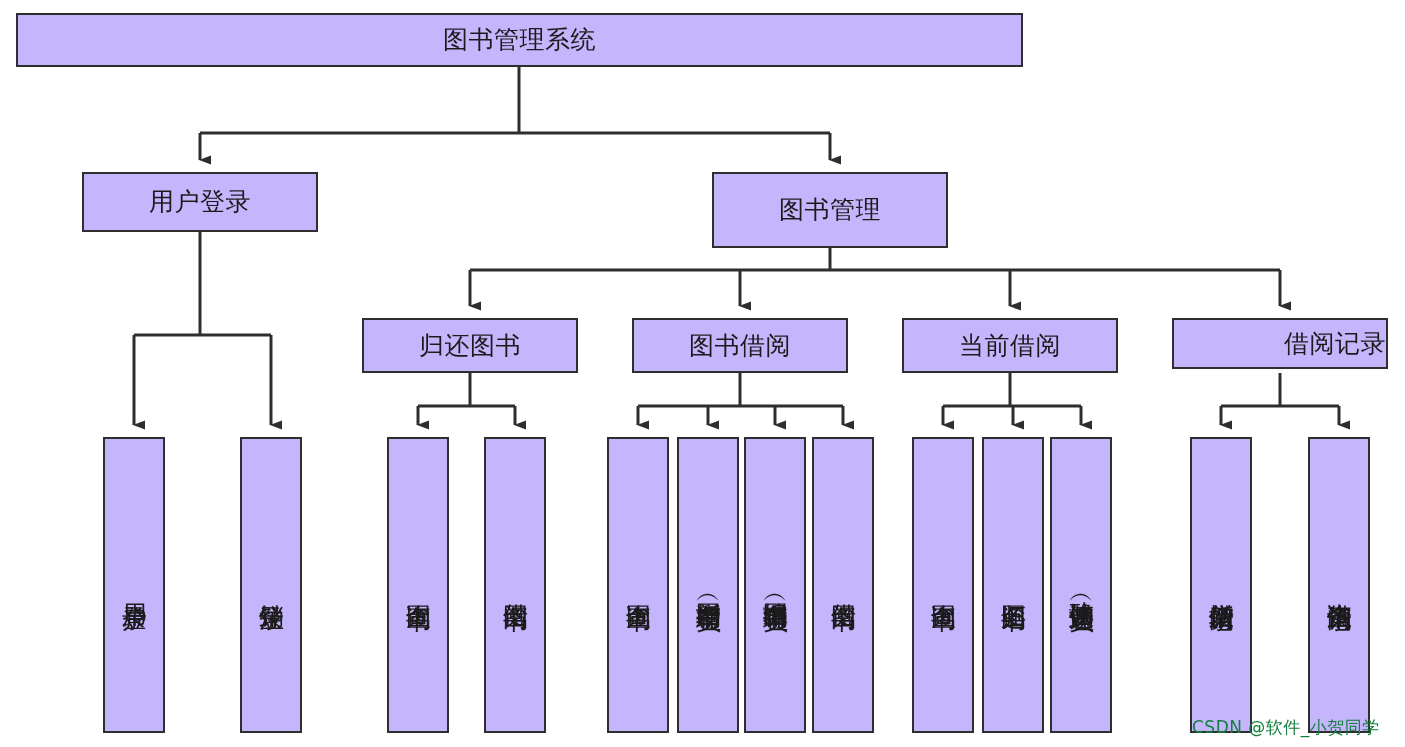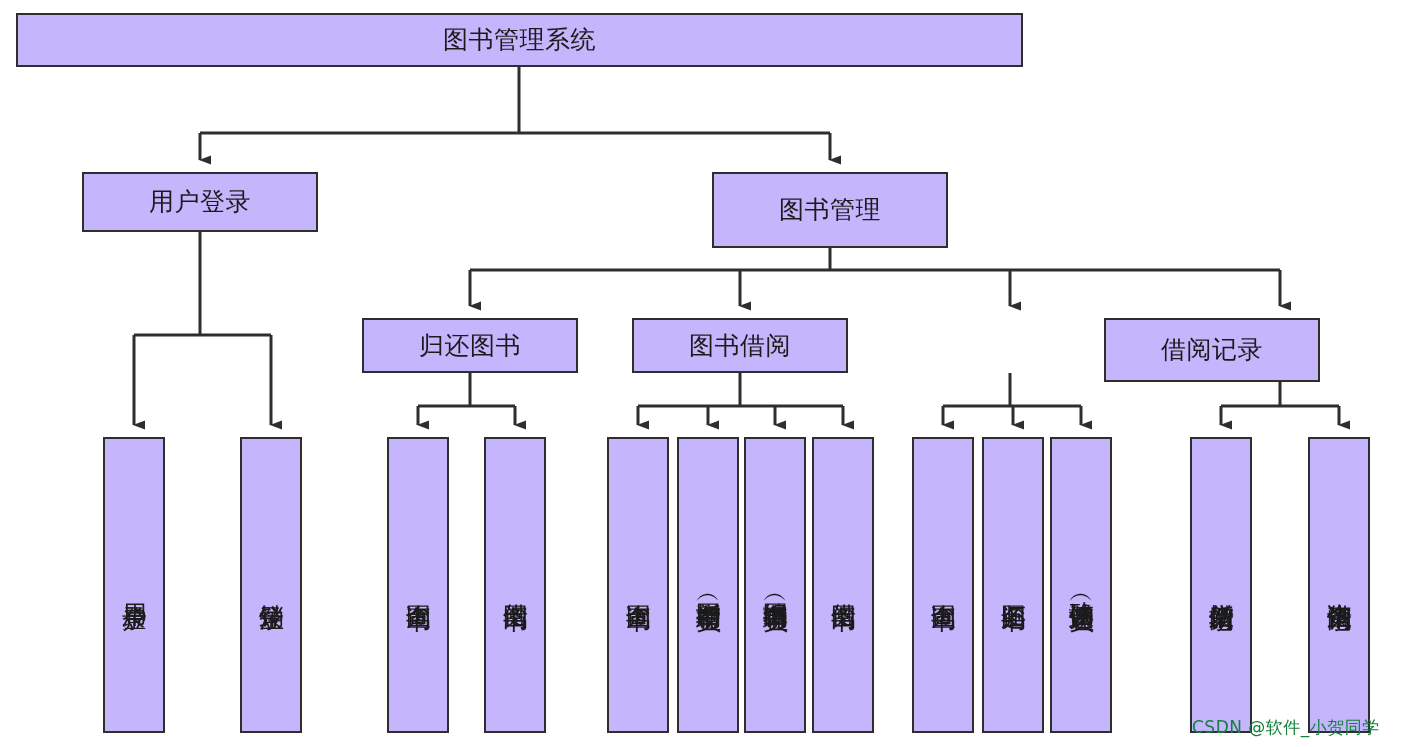--- a/index.html
+++ b/index.html
@@ -135,21 +135,24 @@
   <div class="node horiz" style="left:712px; top:172px; width:236px; height:76px;">
     <span class="label">图书管理</span>
   </div>
 
   <div class="node horiz" style="left:362px; top:318px; width:216px; height:55px;">
     <span class="label">归还图书</span>
   </div>
   <div class="node horiz" style="left:632px; top:318px; width:216px; height:55px;">
     <span class="label">图书借阅</span>
   </div>
-  <div class="node horiz" style="left:1104px; top:318px; width:216px; height:64px;">
+  <div class="node horiz" style="left:902px; top:318px; width:216px; height:55px;">
+    <span class="label">当前借阅</span>
+  </div>
+  <div class="node horiz" style="left:1172px; top:318px; width:216px; height:51px;justify-content:flex-end;">
     <span class="label">借阅记录</span>
   </div>
 
   <div class="node vert" style="left:103px; top:437px; width:62px; height:296px;">
     <span class="label">用户登录</span>
   </div>
   <div class="node vert" style="left:240px; top:437px; width:62px; height:296px;">
     <span class="label">注销登录</span>
   </div>
   <div class="node vert" style="left:387px; top:437px; width:62px; height:296px;">

